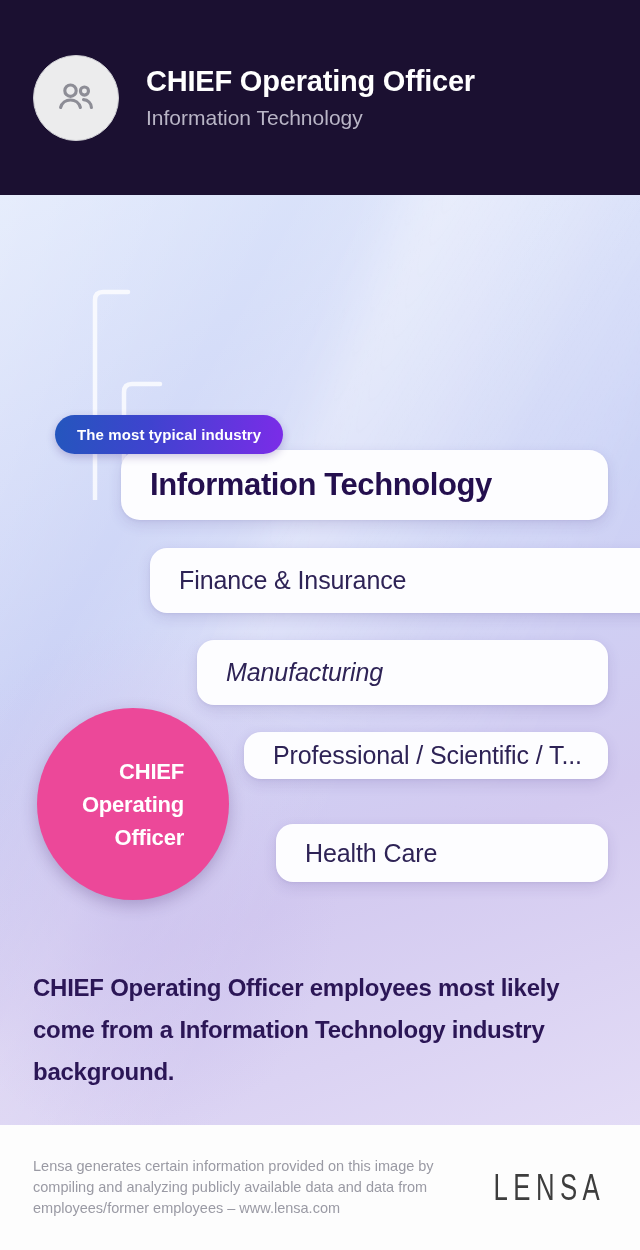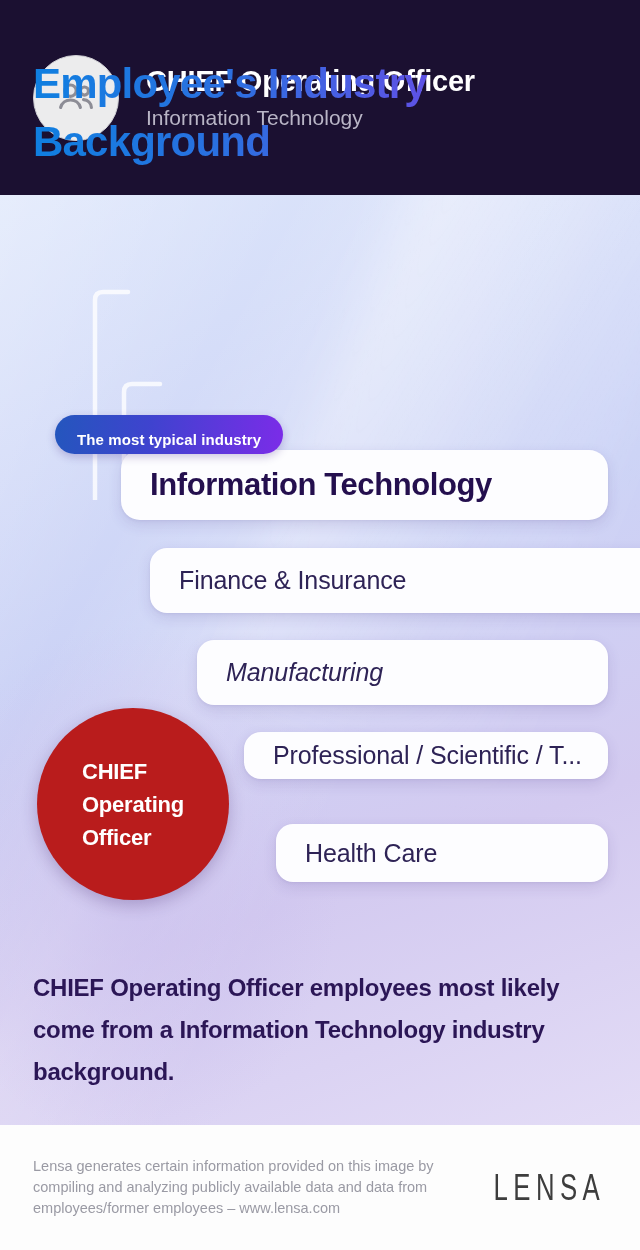--- a/index.html
+++ b/index.html
@@ -83,34 +83,34 @@
   }
   .card.primary { border-radius:19px; }
   .card.primary .card-label {
     font-size:31px; font-weight:bold; color:#240f4e; letter-spacing:-0.4px;
   }
 
   #badge {
     position:absolute; left:55px; top:415px; height:39px;
     padding:16px 22px; border-radius:20px;
     background:linear-gradient(95deg,#2456bd 0%, #3f43cf 42%, #7b2ce8 100%);
-    display:flex; 
+    display:flex; align-items:center;
     box-shadow:0 3px 9px rgba(60,30,130,0.25);
     z-index:6;
   }
   #badge-label {
     font-size:15px; font-weight:bold; color:#ffffff; letter-spacing:0.1px;
   }
 
   #hub {
     position:absolute; left:37px; top:708px;
     width:192px; height:192px; border-radius:50%;
-    background:#b91c1c;
+    background:#ec4899;
     display:flex; align-items:center; justify-content:center;
-    text-align:left; z-index:5;
+    text-align:right; z-index:5;
     box-shadow:0 5px 16px rgba(50,20,90,0.25);
   }
   #hub-label {
     font-size:22px; font-weight:bold; color:#ffffff;
     line-height:1.5; letter-spacing:-0.2px; white-space:pre-line;
   }
 
   
   #summary {
     position:absolute; left:33px; top:967px; width:572px;
@@ -154,21 +154,20 @@
       <div id="header-title">CHIEF Operating Officer</div>
       <div id="header-sub">Information Technology</div>
     </div>
   </div>
 
   <div id="body">
     <div id="bg-band"></div>
     <div id="bg-band2"></div>
   </div>
 
-  <div id="page-title">Employee's Industry Background</div>
 
   <svg id="connectors" viewBox="0 0 640 500" preserveAspectRatio="none">
     <g fill="none" stroke="rgba(255,255,255,0.78)" stroke-width="4.5" stroke-linecap="round" stroke-linejoin="round">
 
       <path d="M95 610 L95 300 Q95 292 103 292 L128 292"></path>
 
       <path d="M124 600 L124 392 Q124 384 132 384 L160 384"></path>
 
       <path d="M152 600 L152 482 Q152 474 160 474 L208 474"></path>
 

